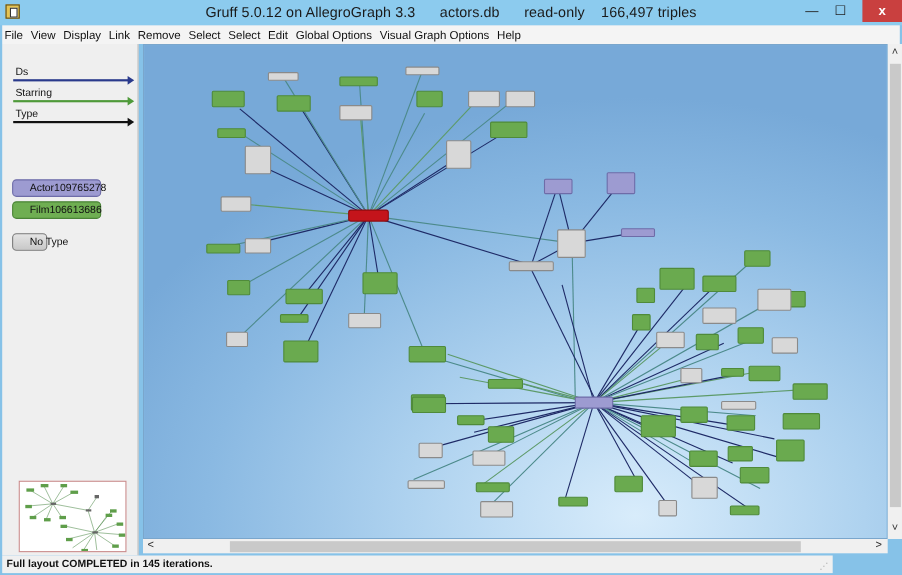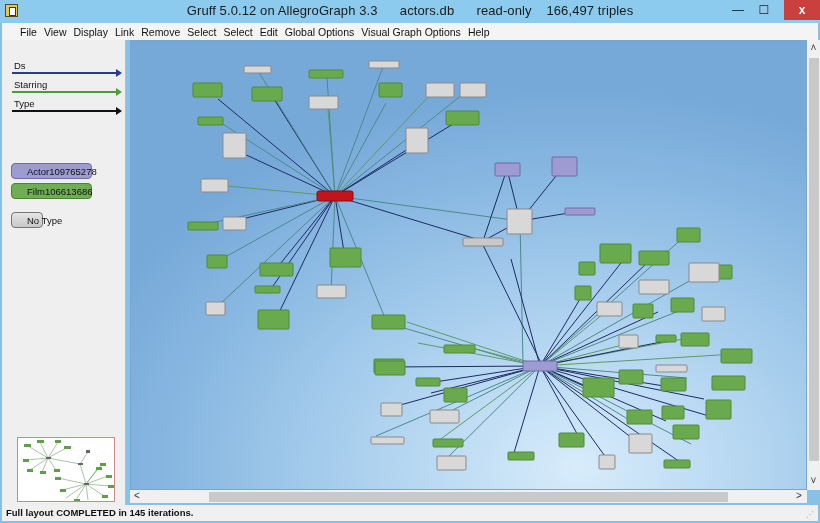--- a/index.html
+++ b/index.html
@@ -6,38 +6,38 @@
   html, body { width: 820px; height: 523px; overflow: hidden; background: #5fa8d8; font-family: "Liberation Sans", sans-serif; }
   .window { position: absolute; left: 0; top: 0; width: 820px; height: 523px; background: #86c2e8; }
   .titlebar { position: absolute; left: 0; top: 0; width: 820px; height: 23px; background: #8ccbee; }
   .app-icon { position: absolute; left: 5px; top: 4px; width: 13px; height: 13px; background: #e6c552; border: 1px solid #5a4a1a; }
   .app-icon::before { content: ""; position: absolute; left: 3px; top: 2px; width: 5px; height: 7px; border: 1px solid #333; background: #fff; }
   .title { position: absolute; left: 0; right: 0; top: 3px; text-align: center; font-size: 13px; color: #1a1a1a; letter-spacing: 0.1px; white-space: pre; }
   .winctl { position: absolute; top: 0; height: 20px; display: flex; align-items: center; justify-content: center; font-size: 12px; color: #222; }
   .win-min { left: 725px; width: 26px; }
   .win-max { left: 751px; width: 26px; }
   .win-close { left: 784px; width: 36px; background: #c9403f; color: #fff; font-weight: bold; height: 20px; }
-  .menubar { position: absolute; left: 2px; top: 23px; width: 816px; height: 17px; background: #f4f4f4; display: flex; align-items: center; padding-left: 18px; }
+  .menubar { position: absolute; left: 2px; top: 23px; width: 816px; height: 17px; background: #f4f4f4; display: flex; align-items: center; padding-left: 2px; }
   .menu-item { font-size: 10.5px; color: #111; margin-right: 7px; cursor: default; }
   .leftpanel { position: absolute; left: 2px; top: 40px; width: 124px; height: 465px; background: #efefef; border-right: 1px solid #bbb; }
   .legend-item { position: absolute; left: 8px; width: 112px; height: 16px; text-align: center; }
   .legend-label { position: absolute; left: 4px; top: 0; font-size: 9.5px; color: #111; }
   .legend-line { position: absolute; left: 2px; right: 4px; top: 12px; height: 2px; }
   .legend-line::after { content: ""; position: absolute; right: -4px; top: -3px; border-left: 6px solid; border-left-color: inherit; border-top: 4px solid transparent; border-bottom: 4px solid transparent; }
   .type-btn { position: absolute; left: 9px; height: 16px; border-radius: 4px; font-size: 9.5px; color: #111; padding: 2px 15px; border: 1px solid #666; white-space: nowrap; }
   .minimap { position: absolute; left: 15px; top: 397px; width: 98px; height: 65px; background: #fff; border: 1px solid #c98a8a; overflow: hidden; }
   .canvas-wrap { position: absolute; left: 130px; top: 40px; width: 677px; height: 450px; overflow: hidden; border: 1px solid #7aa6cc; }
   .canvas { position: absolute; left: 0; top: 0; width: 677px; height: 450px; background: radial-gradient(ellipse 520px 380px at 66% 95%, #d8ecfb 0%, #aed2ef 40%, #8ab9e2 75%, #77a9d8 100%); }
   .vscroll { position: absolute; left: 807px; top: 40px; width: 13px; height: 450px; background: #f0f0f0; }
   .vscroll-thumb { position: absolute; left: 2px; top: 18px; width: 10px; height: 403px; background: #c9c9c9; }
   .vscroll .arrow { position: absolute; left: 0; width: 13px; text-align: center; font-size: 10px; color: #333; }
   .hscroll { position: absolute; left: 130px; top: 490px; width: 677px; height: 13px; background: #f0f0f0; }
   .hscroll-thumb { position: absolute; left: 79px; top: 2px; width: 519px; height: 10px; background: #c9c9c9; }
   .hscroll .arrow { position: absolute; top: 0; font-size: 10px; color: #333; }
-  .statusbar { position: absolute; left: 2px; top: 505px; width: 816px; height: 16px; background: #f0f0f0; padding-left: 32px; }
+  .statusbar { position: absolute; left: 2px; top: 505px; width: 755px; height: 16px; background: #f0f0f0; padding-left: 32px; }
   .status-text { position: absolute; left: 4px; top: 2px; font-size: 9.5px; font-weight: bold; color: #111; }
   .grip { position: absolute; right: 4px; bottom: 2px; font-size: 8px; color: #999; }
 </style>
 </head>
 <body>
 
 <div class="window">
 
   <div class="titlebar">
     <div class="app-icon"></div>

